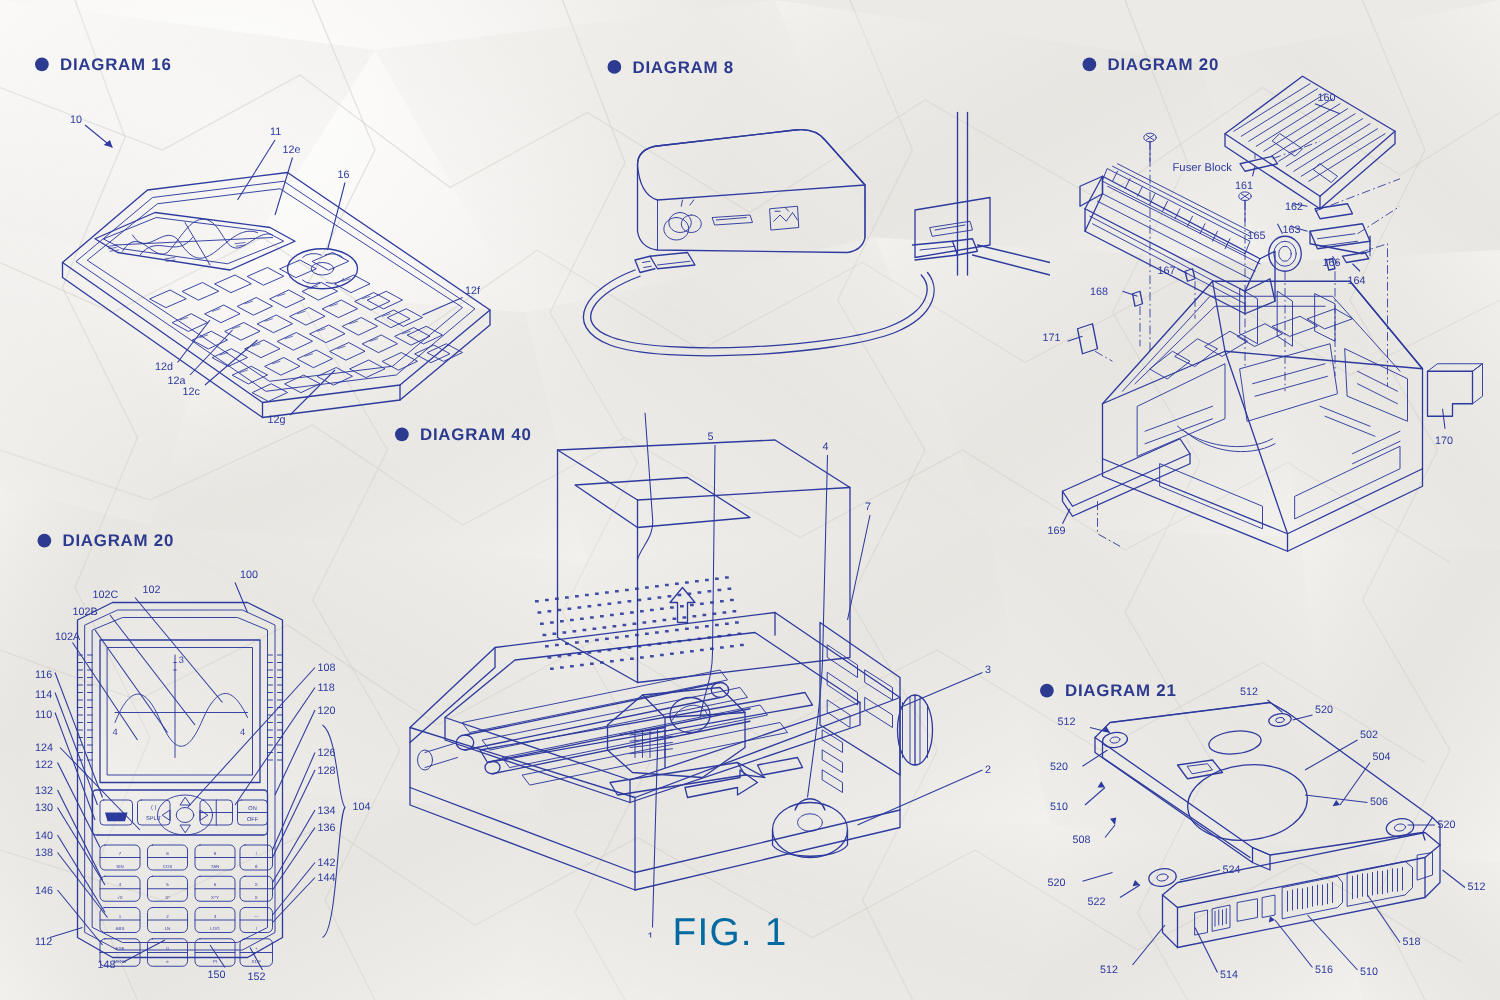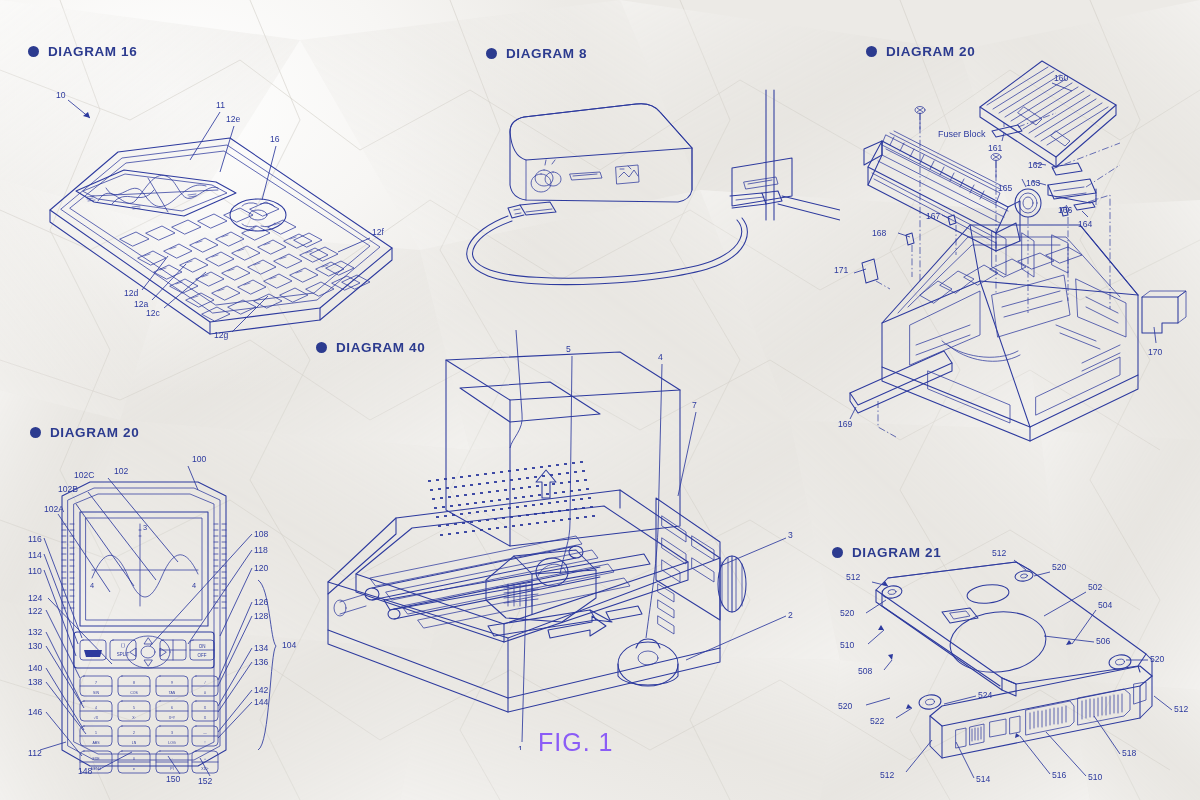--- a/index.html
+++ b/index.html
@@ -18,21 +18,21 @@
        radial-gradient(ellipse 500px 380px at 80% 20%, #ffffff 0%, #f6f5f2 60%, #e9e7e3 100%),
        radial-gradient(ellipse 460px 340px at 30% 82%, #fdfdfc 0%, #f4f3f0 60%, #e8e6e1 100%),
        radial-gradient(ellipse 520px 360px at 78% 80%, #ffffff 0%, #f5f4f1 60%, #eae8e4 100%),
        linear-gradient(#fbfaf8,#f3f2ef);
   }
   .crease{position:absolute;pointer-events:none;}
   .title-row{position:absolute;display:flex;align-items:center;gap:9px;}
   .bullet{width:11px;height:11px;border-radius:50%;background:#2c3b8f;display:inline-block;}
   .dtitle{font-size:13.5px;font-weight:700;color:#2c3b8f;letter-spacing:0.6px;
           font-family:"Liberation Sans", sans-serif;}
-  .fig-caption{position:absolute;font-size:25px;color:#8b5cf6;letter-spacing:1px;
+  .fig-caption{position:absolute;font-size:31px;color:#0369a1;letter-spacing:1px;
           font-family:"Liberation Sans", sans-serif;}
   svg{position:absolute;}
   .ln{fill:none;stroke:#2d3a9e;stroke-width:1.05;stroke-linecap:round;stroke-linejoin:round;}
   .ln-t{fill:none;stroke:#2d3a9e;stroke-width:0.75;stroke-linecap:round;stroke-linejoin:round;}
   .fillblue{fill:#2d3a9e;stroke:none;}
   .lead{fill:none;stroke:#2d3a9e;stroke-width:0.85;}
   .dash{fill:none;stroke:#2d3a9e;stroke-width:0.7;stroke-dasharray:7 2.5 1.4 2.5;}
   .num{font-size:8.6px;fill:#2d3a9e;font-family:"Liberation Sans", sans-serif;}
   .num-s{font-size:7.4px;fill:#2d3a9e;font-family:"Liberation Sans", sans-serif;}
   .keytxt{font-size:3.5px;fill:#2d3a9e;font-family:"Liberation Sans", sans-serif;text-anchor:middle;}

